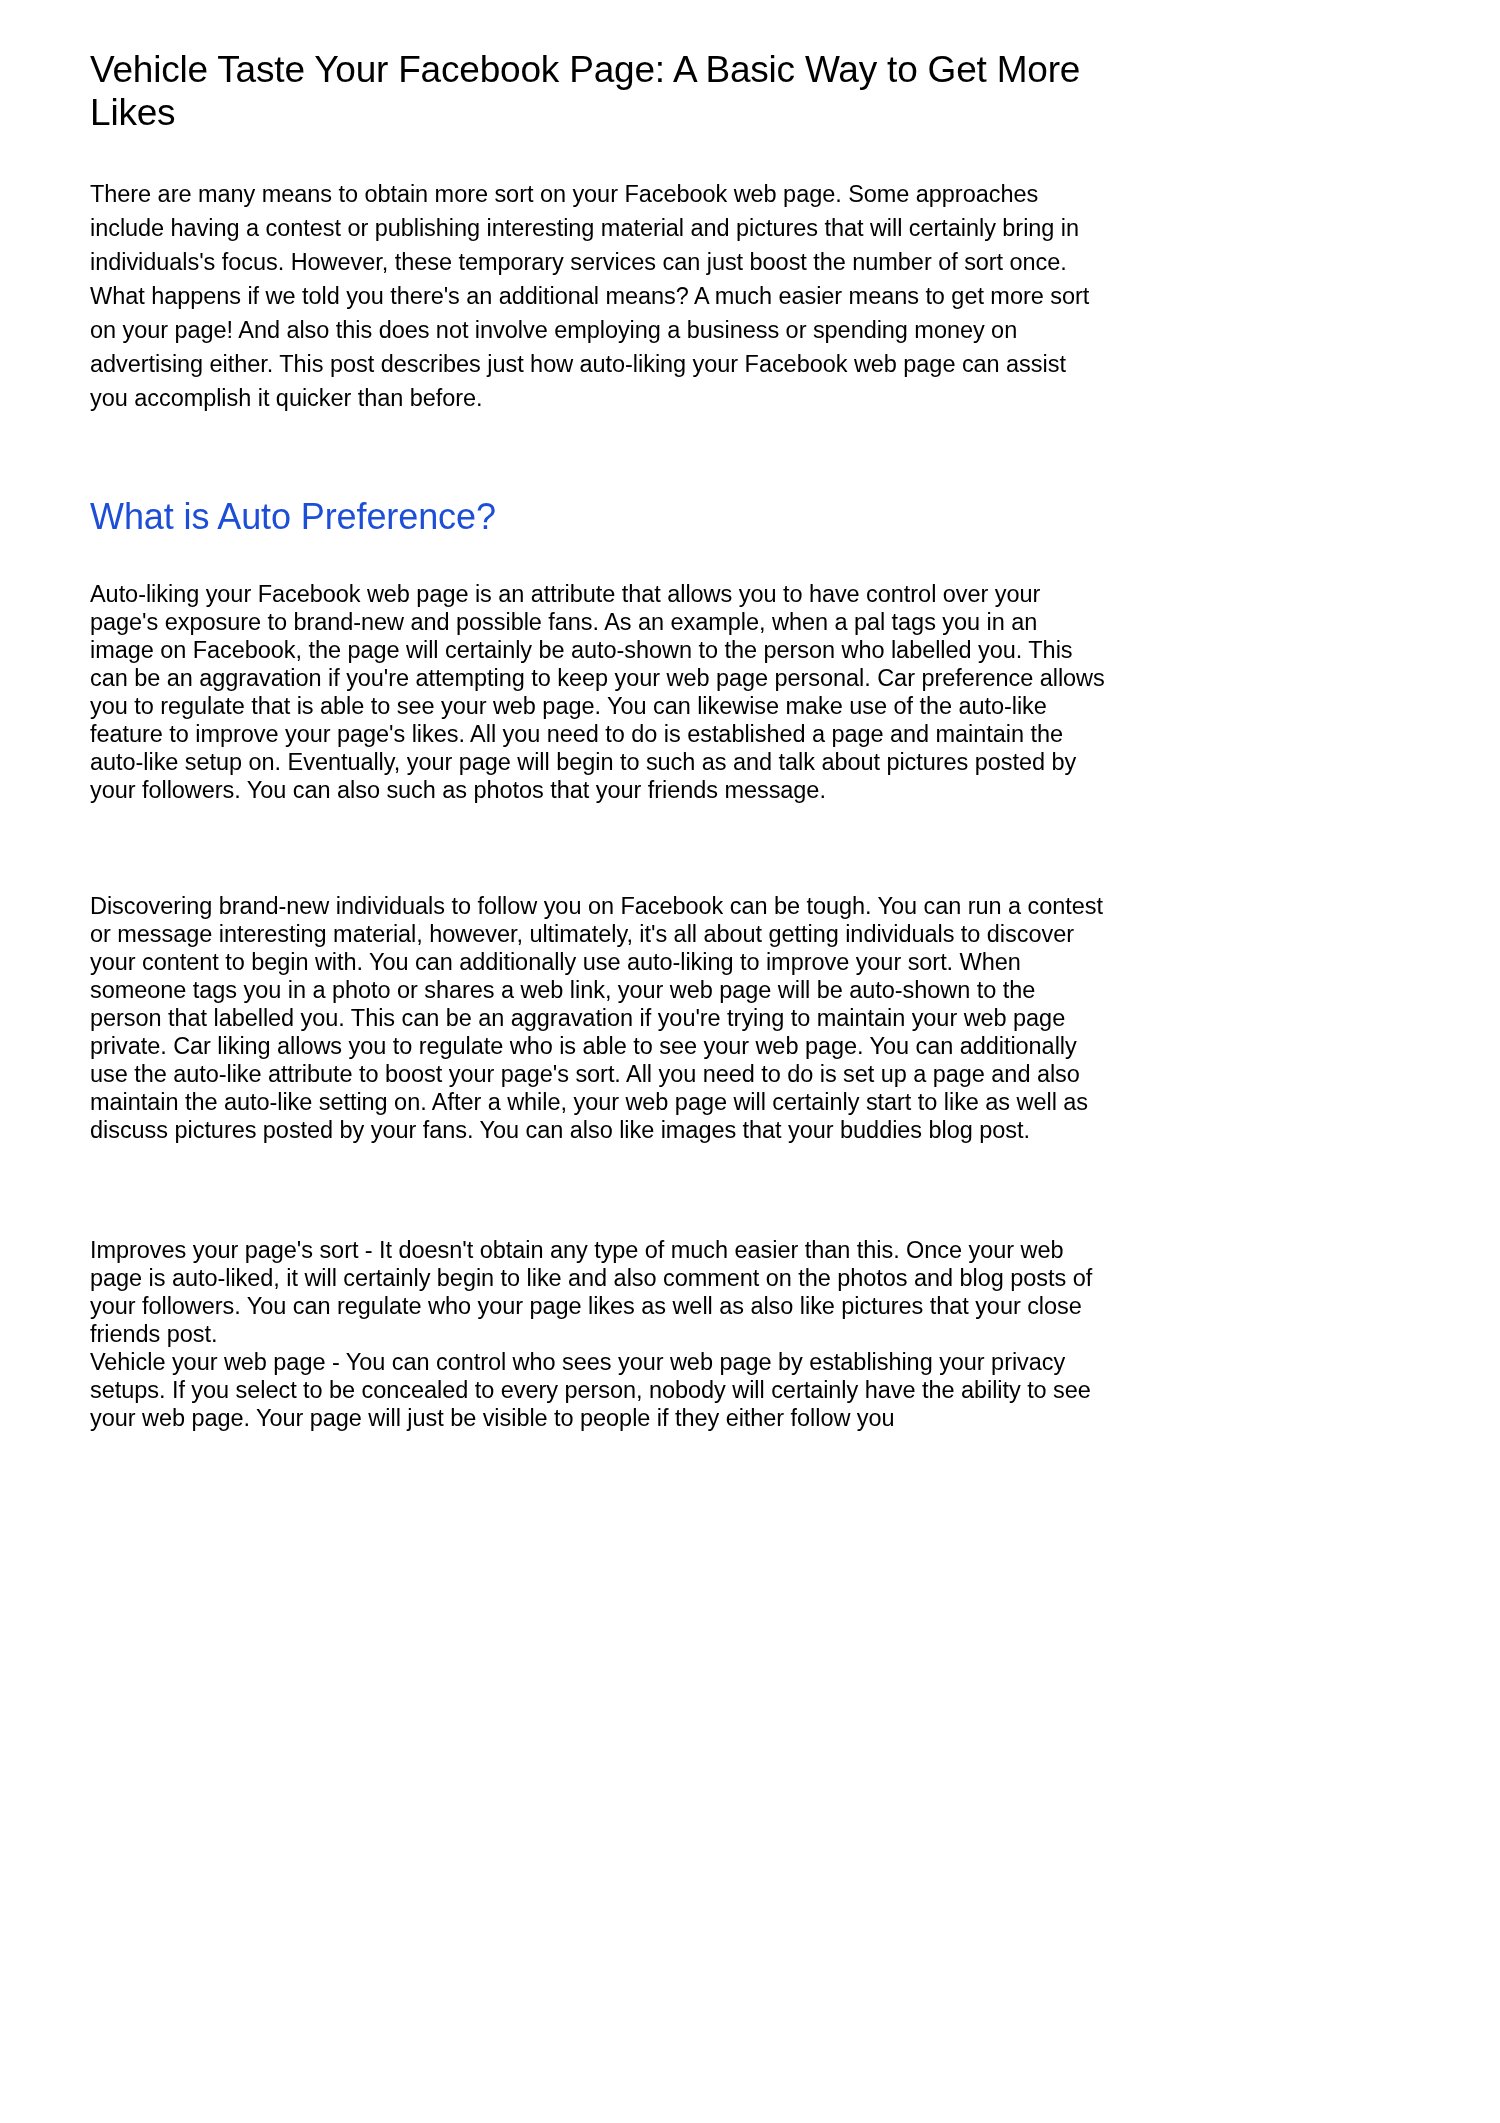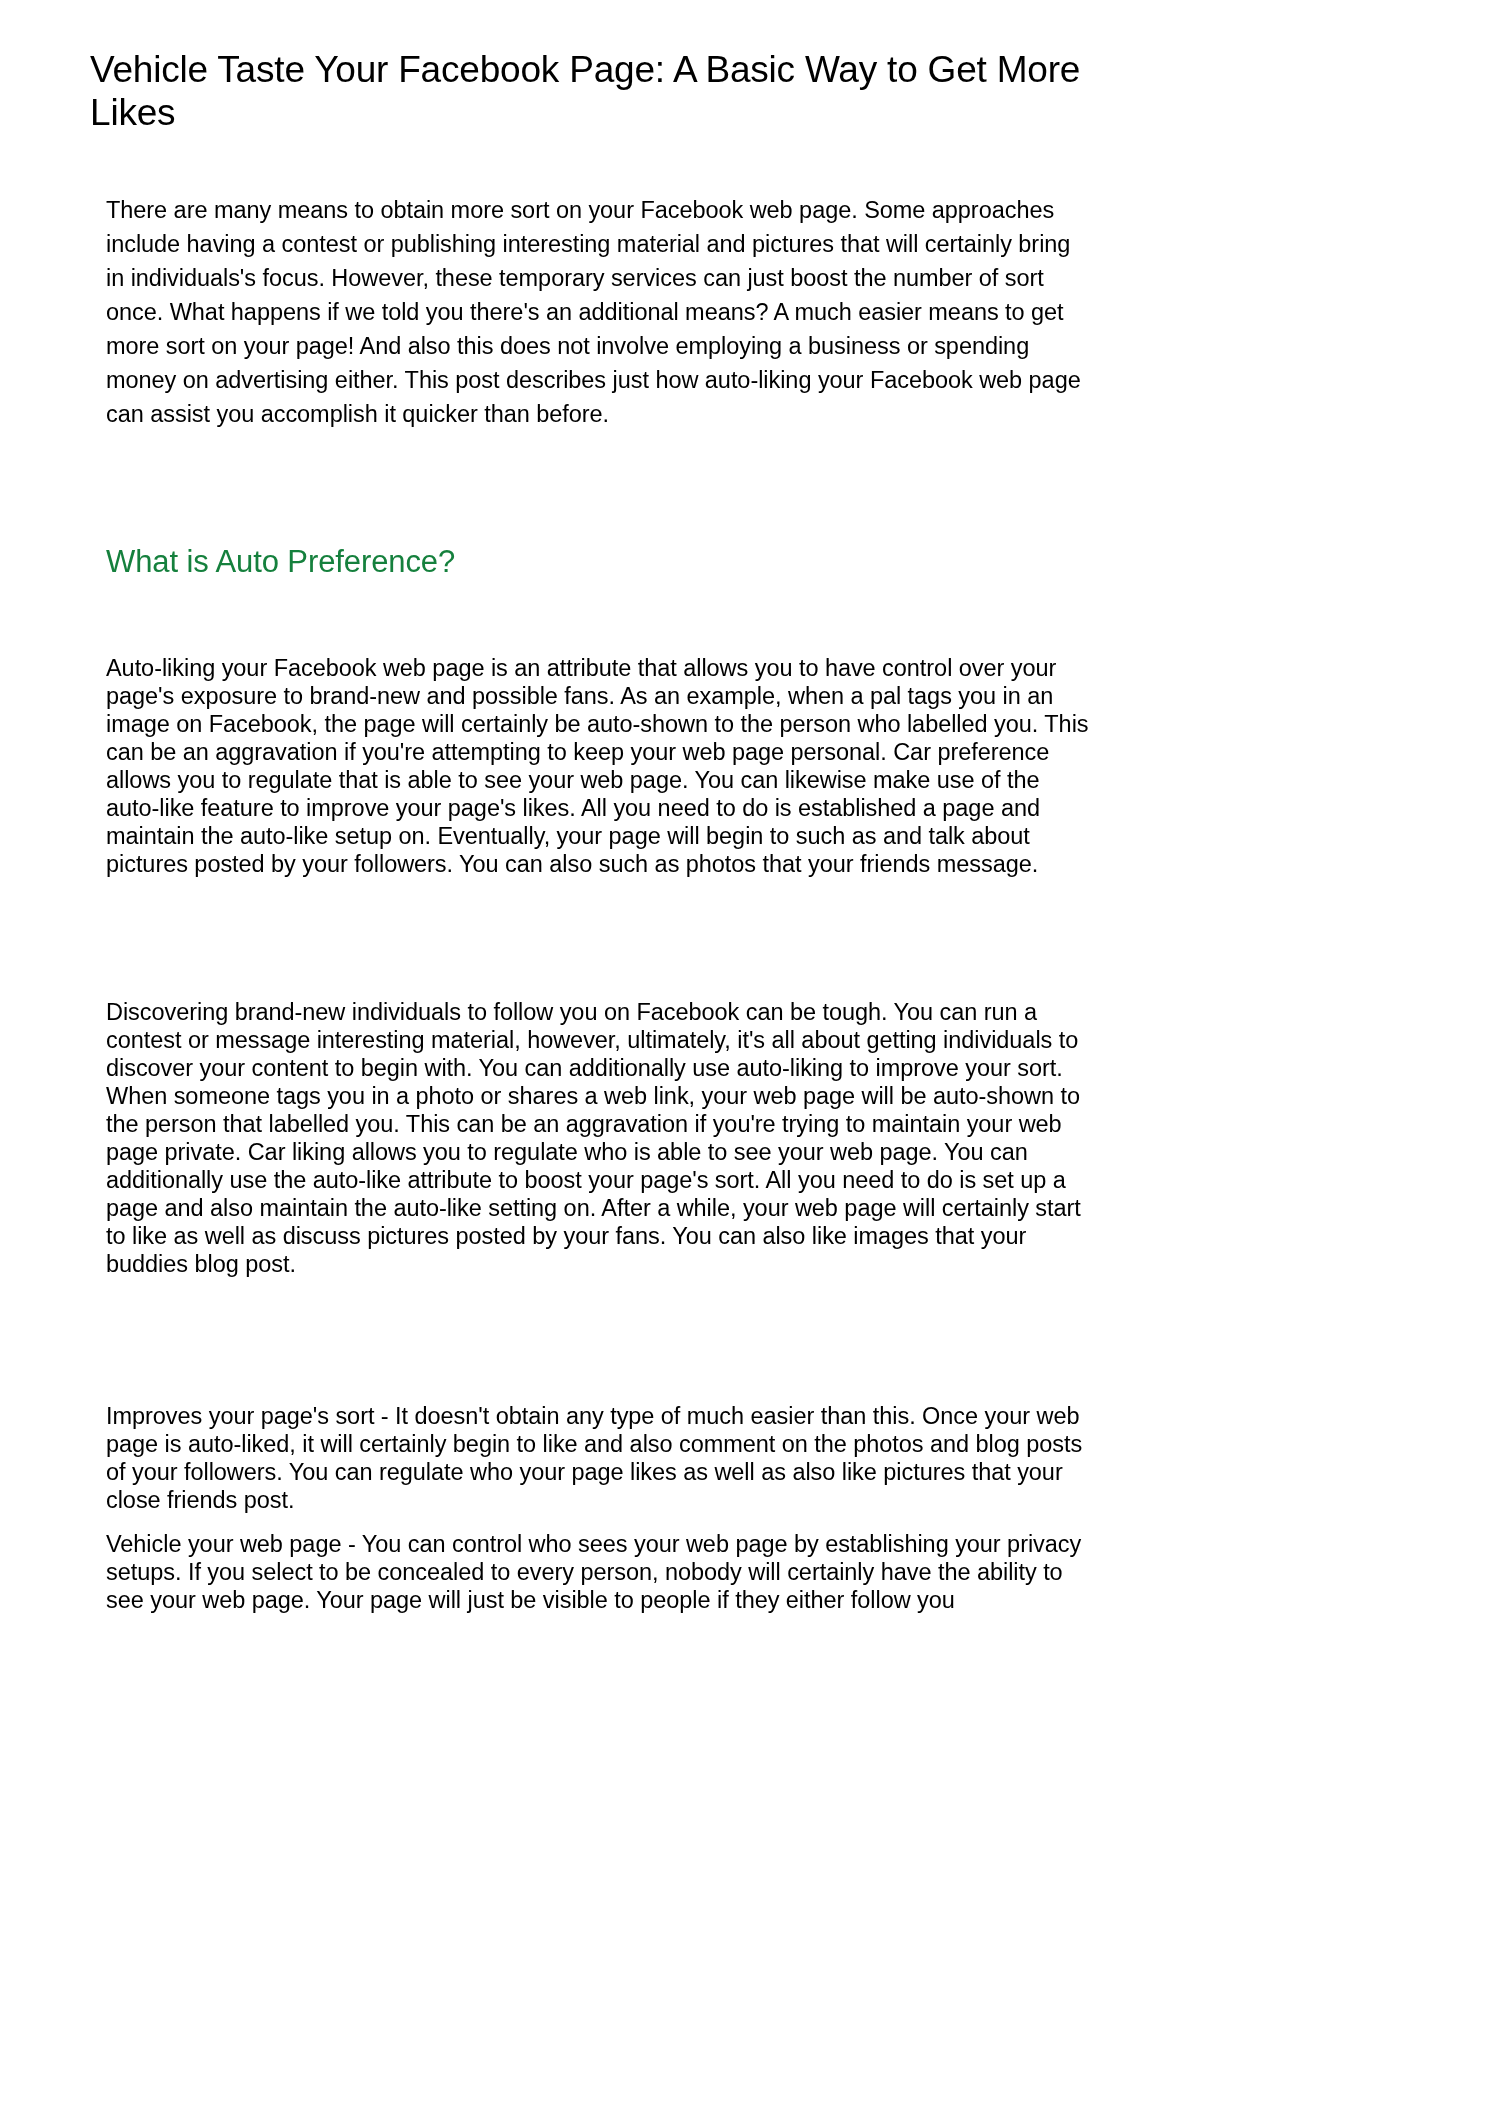--- a/index.html
+++ b/index.html
@@ -28,32 +28,32 @@
     font-weight: normal;
     line-height: 1.17;
     letter-spacing: -0.2px;
     margin: 0 0 0 0;
     padding-top: 4px;
     max-width: 1150px;
     color: #000;
   }
 
   .section-heading {
-    font-size: 31px;
+    font-size: 36px;
     font-weight: normal;
     line-height: 1.2;
     letter-spacing: -0.1px;
-    margin: 16px;
-    color: #15803d;
+    margin: 0;
+    color: #1d4ed8;
   }
 
   .body-para {
     font-size: 23.5px;
     line-height: 34px;
-    margin: 16px;
+    margin: 0;
     letter-spacing: -0.05px;
     color: #000;
     max-width: 1330px;
     text-align: left;
   }
   .body-para.tight {
     line-height: 28px;
   }
 
   

